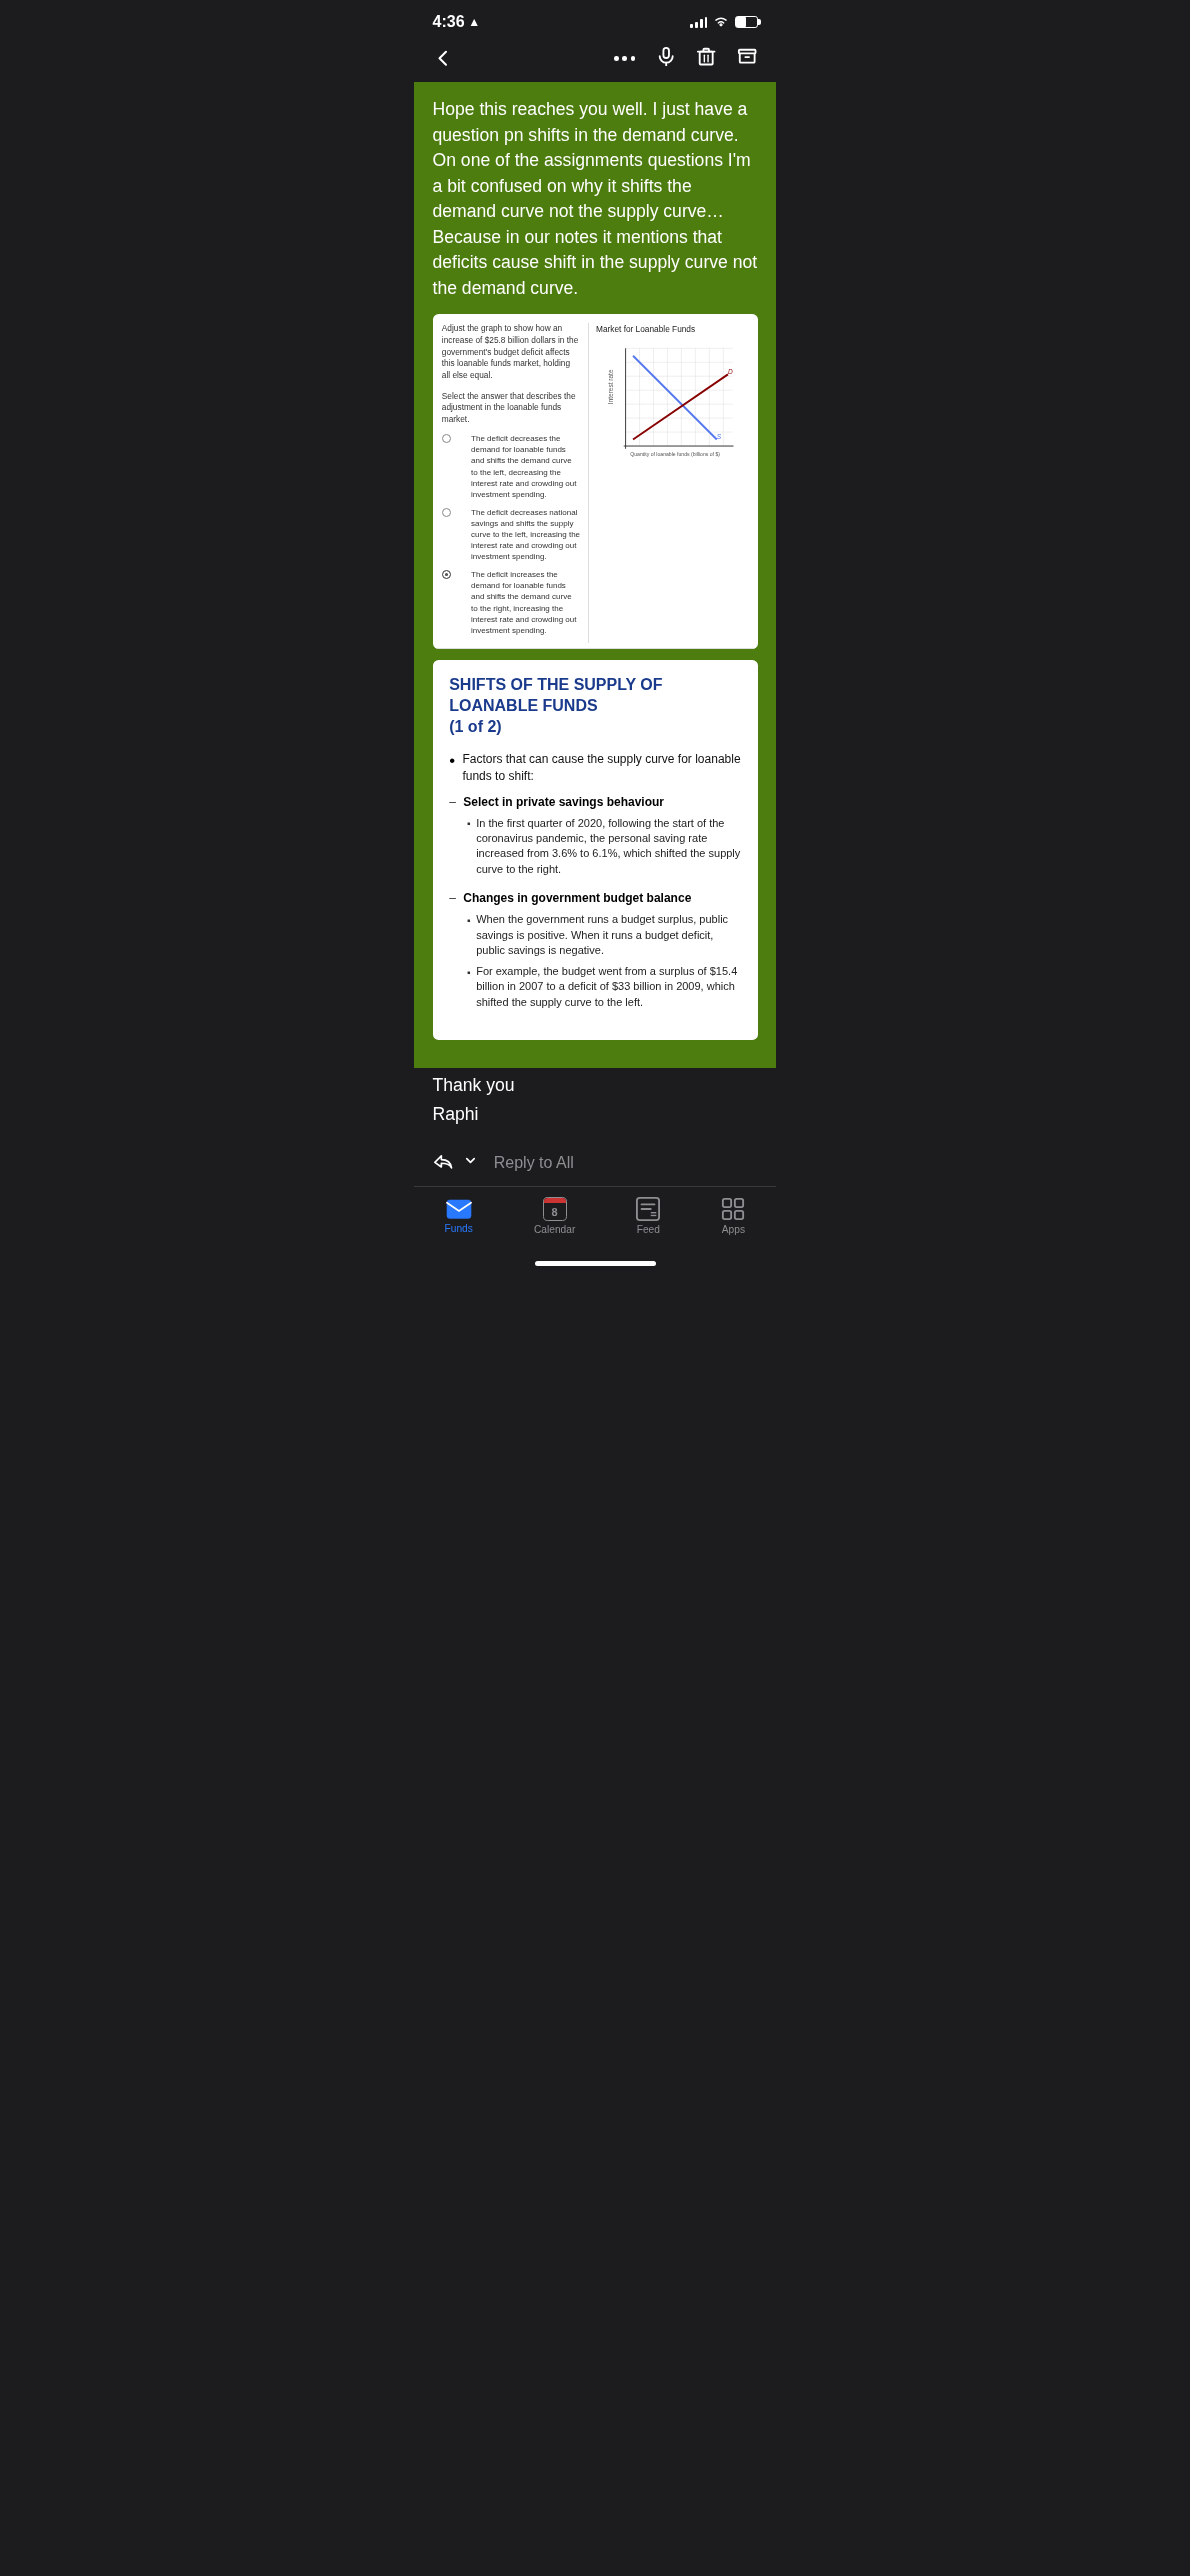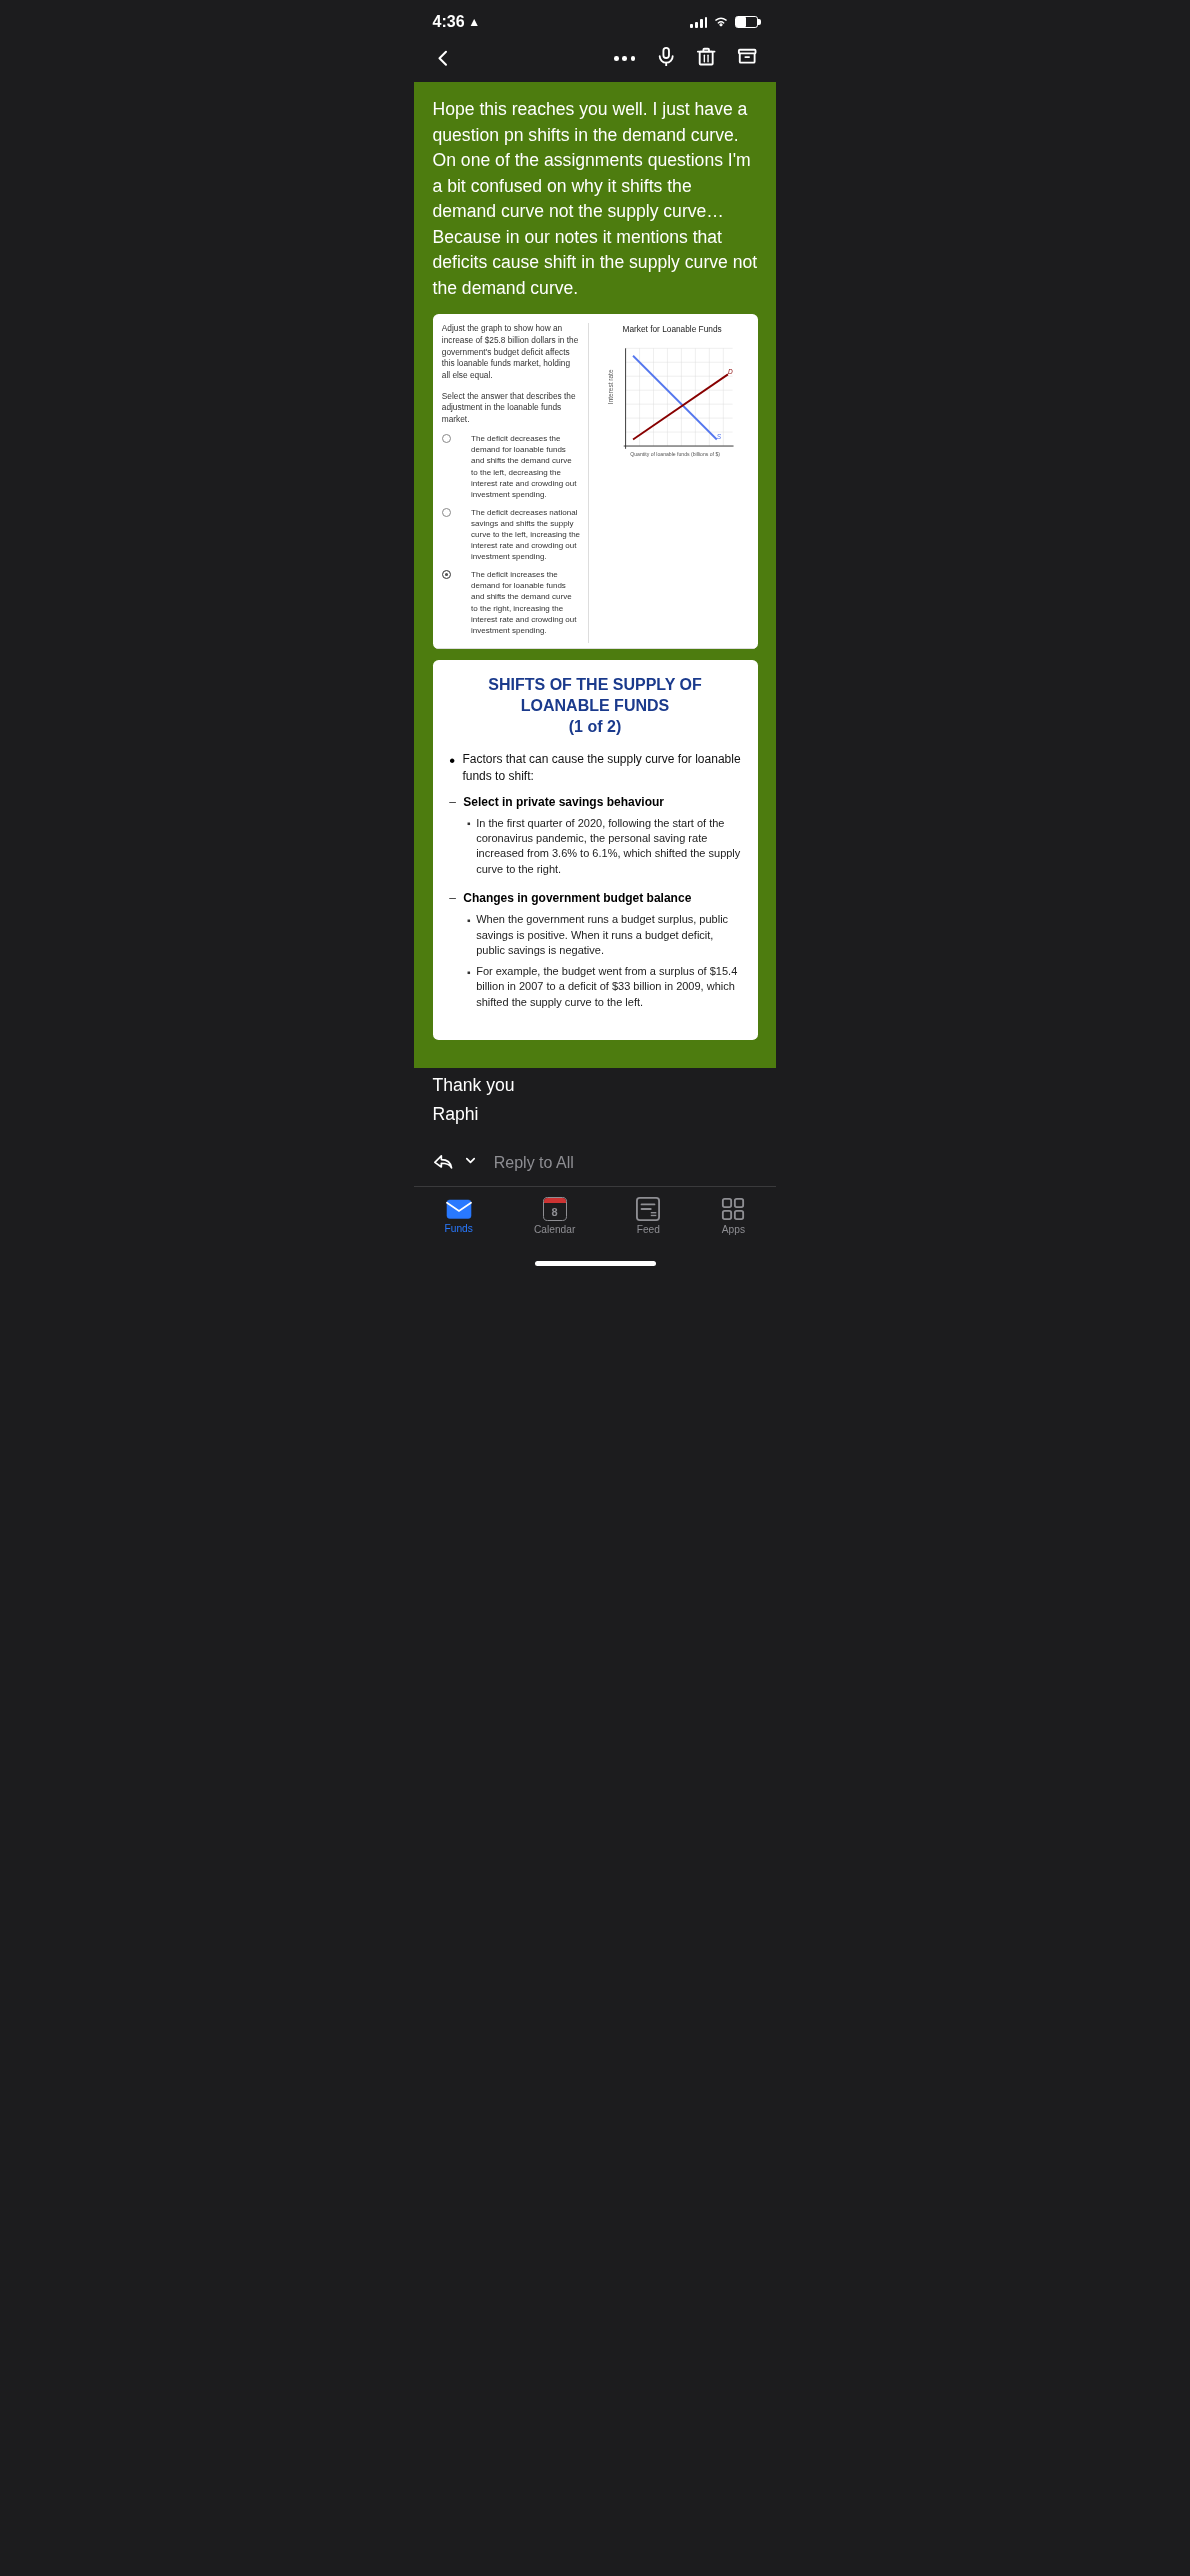--- a/index.html
+++ b/index.html
@@ -146,21 +146,20 @@
       padding-left: 7.4px;
     }
     .assignment-desc {
       font-size: 8.3px;
       color: #333;
       line-height: 1.4;
       margin-bottom: 9.3px;
     }
     .chart-title {
       font-size: 8.3px;
-      text-align: center;
       color: #222;
       margin-bottom: 3.7px;
       font-weight: 500;
     }
     .select-question {
       font-size: 8.3px;
       color: #333;
       margin-bottom: 7.4px;
       line-height: 1.4;
     }
@@ -194,21 +193,21 @@
       border-radius: 5.6px;
       overflow: hidden;
       margin-bottom: 13px;
       padding: 15px 16.7px 16.7px;
       font-size: 12px;
     }
     .slide-title {
       color: #1a3a8c;
       font-size: 16px;
       font-weight: 700;
-      text-align: center;
+      text-align: left;
       margin-bottom: 13px;
       line-height: 1.3;
     }
     .slide-bullet {
       display: flex;
       align-items: flex-start;
       gap: 7.4px;
       margin-bottom: 9.3px;
     }
     .bullet-dot {

